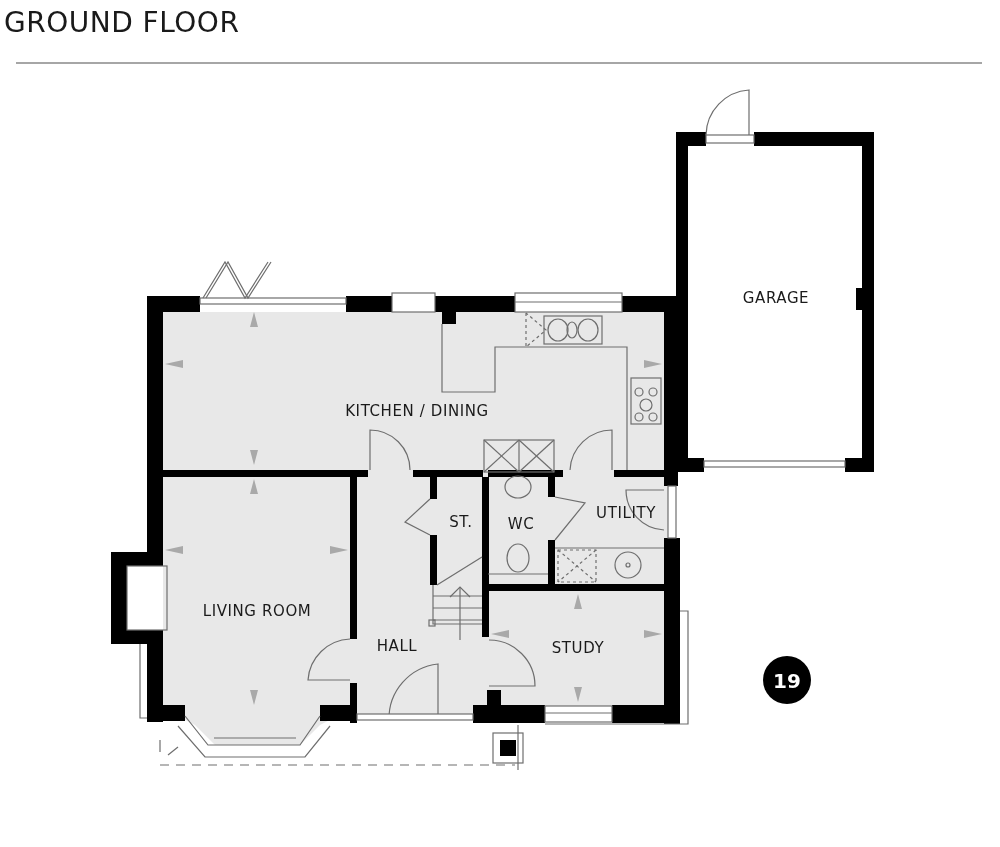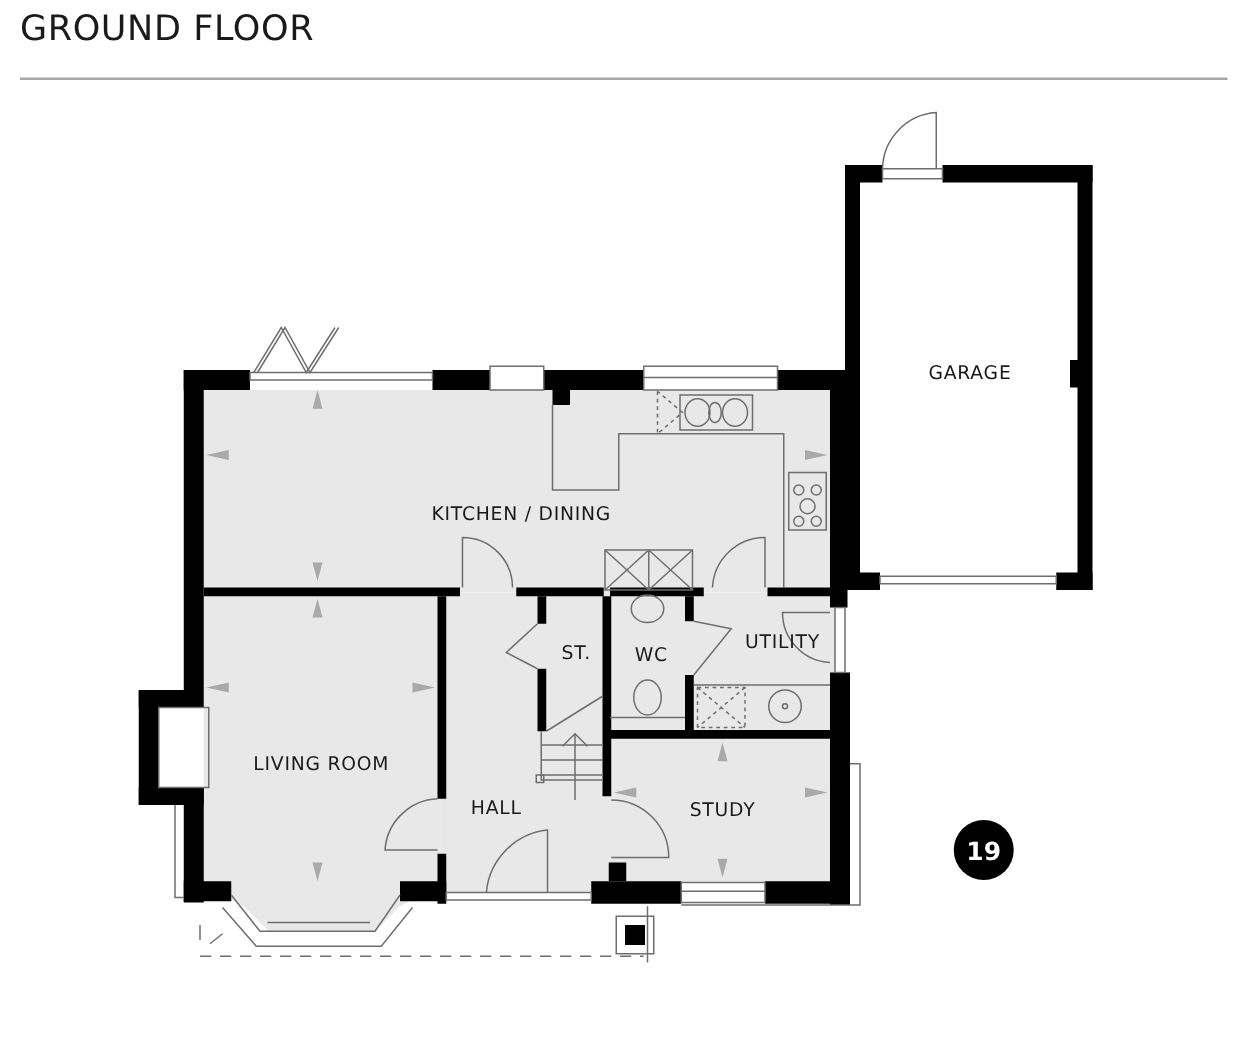--- a/index.html
+++ b/index.html
@@ -1,17 +1,17 @@
 <!DOCTYPE html>
 <html><head>
 <meta charset="utf-8">
 <style>
   html,body{margin:0;padding:0;background:#fff;}
   body{width:1000px;height:847px;position:relative;overflow:hidden;font-family:"Liberation Sans",sans-serif;}
-  .title{position:absolute;left:16px;top:6px;font-size:28px;color:#1a1a1a;letter-spacing:0.5px;font-family:"DejaVu Sans",sans-serif;font-weight:normal;}
+  .title{position:absolute;left:4px;top:6px;font-size:28px;color:#1a1a1a;letter-spacing:0.5px;font-family:"DejaVu Sans",sans-serif;font-weight:normal;}
   .rule{position:absolute;left:16px;top:62px;width:966px;height:2px;background:#a6a6a6;}
   svg.plan{position:absolute;left:0;top:0;}
   .lbl{font-family:"DejaVu Sans",sans-serif;font-size:15px;fill:#1a1a1a;text-anchor:middle;letter-spacing:0.6px;}
   .badge-num{font-family:"DejaVu Sans",sans-serif;font-size:20px;fill:#fff;text-anchor:middle;font-weight:bold;}
 </style>
 </head>
 <body>
 
 <div class="title">GROUND FLOOR</div>
 <div class="rule"></div>

